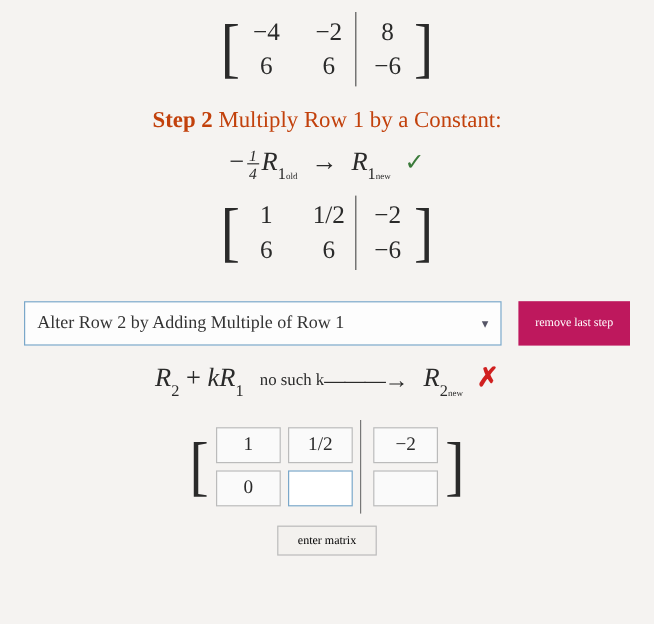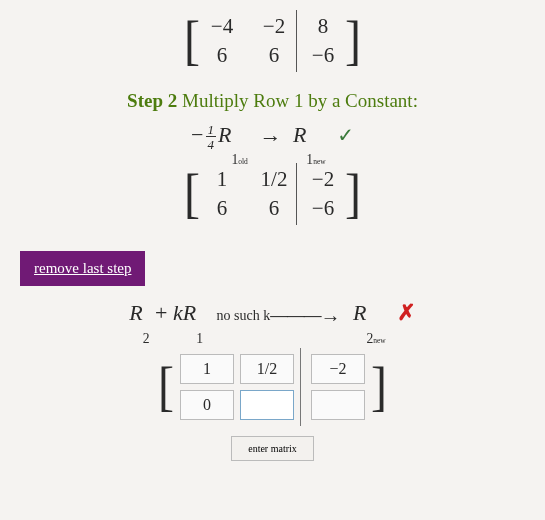--- a/index.html
+++ b/index.html
@@ -39,40 +39,40 @@
     font-size: 48px;
     line-height: 0.85;
     font-weight: 300;
     display: flex;
     align-items: center;
     transform: scaleY(1.15);
   }
   .step-head {
     font-size: 19px;
     margin: 18px 0 10px;
-    color: #4d7c0f;
+    color: #c2410c;
   }
   .step-head b { font-weight: 700; }
   .op-line {
     font-size: 22px;
     font-style: italic;
     font-family: Georgia, serif;
     margin: 6px 0 12px;
   }
   .frac {
     display: inline-flex;
     flex-direction: column;
     vertical-align: middle;
     font-size: 13px;
     line-height: 1;
     margin: 0 2px;
   }
   .frac .n { border-bottom: 1px solid #333; padding: 0 2px; }
   .frac .d { padding-top: 1px; }
-  .sub { font-size: 0.62em; vertical-align: sub; font-style: normal; position: relative; top: 17px; }
+  .sub { font-size: 0.62em; vertical-align: sub; font-style: normal; position: relative; top: 2px; }
   .subsub { font-size: 0.55em; }
   .check { color: #3a7a3a; font-style: normal; margin-left: 6px; font-size: 20px; }
   .cross { color: #d02020; font-style: normal; margin-left: 6px; font-weight: bold; font-size: 22px; }
   .controls {
     display: flex;
     gap: 14px;
     align-items: stretch;
     margin: 26px 0 14px;
   }
   .dropdown {
@@ -83,28 +83,27 @@
     font-size: 15px;
     color: #333;
     display: flex;
     justify-content: space-between;
     align-items: center;
     cursor: pointer;
     font-family: Georgia, serif;
   }
   .chev { font-size: 11px; color: #556; }
   .remove-btn {
-    background: #701a75;
+    background: #be185d;
     color: #fff;
     border: none;
     padding: 9px 14px;
-    font-size: 15px;
+    font-size: 10px;
     cursor: pointer;
     font-family: Georgia, serif;
-    text-decoration: underline;
   }
   .arrow-wrap {
     display: inline-flex;
     flex-direction: row;
     align-items: center;
     vertical-align: middle;
     margin: 0 8px;
   }
   .arrow-label { font-size: 14px; font-style: normal; margin-bottom: -2px; }
   .arrow-line { font-size: 20px; letter-spacing: -1px; }
@@ -207,20 +206,24 @@
     </div>
     <div class="aug">
       <div class="cell">−2</div>
       <div class="cell">−6</div>
     </div>
     <div class="bracket">]</div>
   </div>
 </div>
 
 <div class="controls">
+  <div class="dropdown">
+    <span>Alter Row 2 by Adding Multiple of Row 1</span>
+    <span class="chev">▾</span>
+  </div>
   <button class="remove-btn">remove last step</button>
 </div>
 
 <div class="center op-line">
   <span>R</span><span class="sub">2</span><span class="roman"> + </span><span>k</span><span>R</span><span class="sub">1</span>
   <span class="arrow-wrap">
     <span class="arrow-label">no such k</span>
     <span class="arrow-line">———→</span>
   </span>
   <span>R</span><span class="sub"><span>2</span><span class="subsub">new</span></span>

